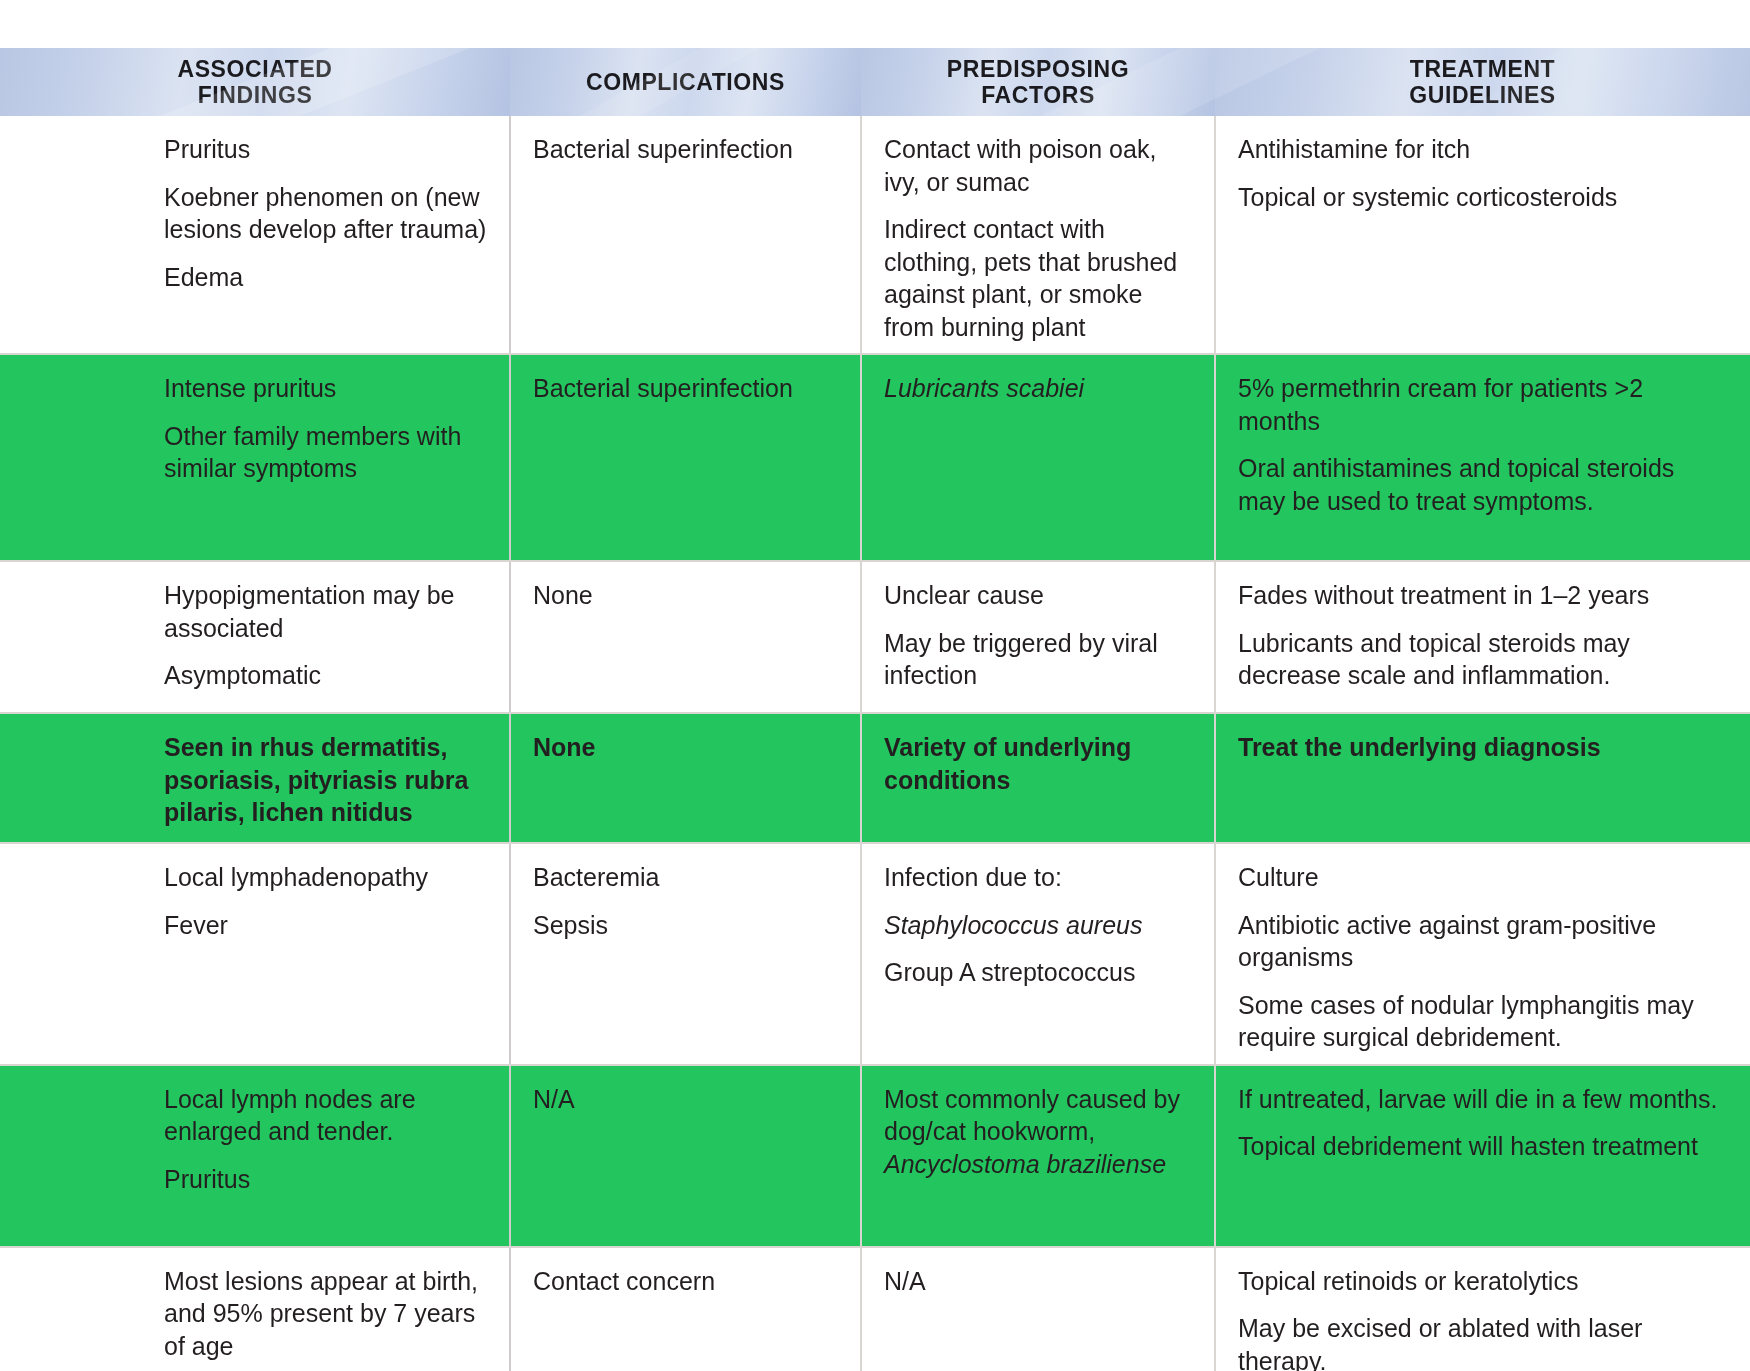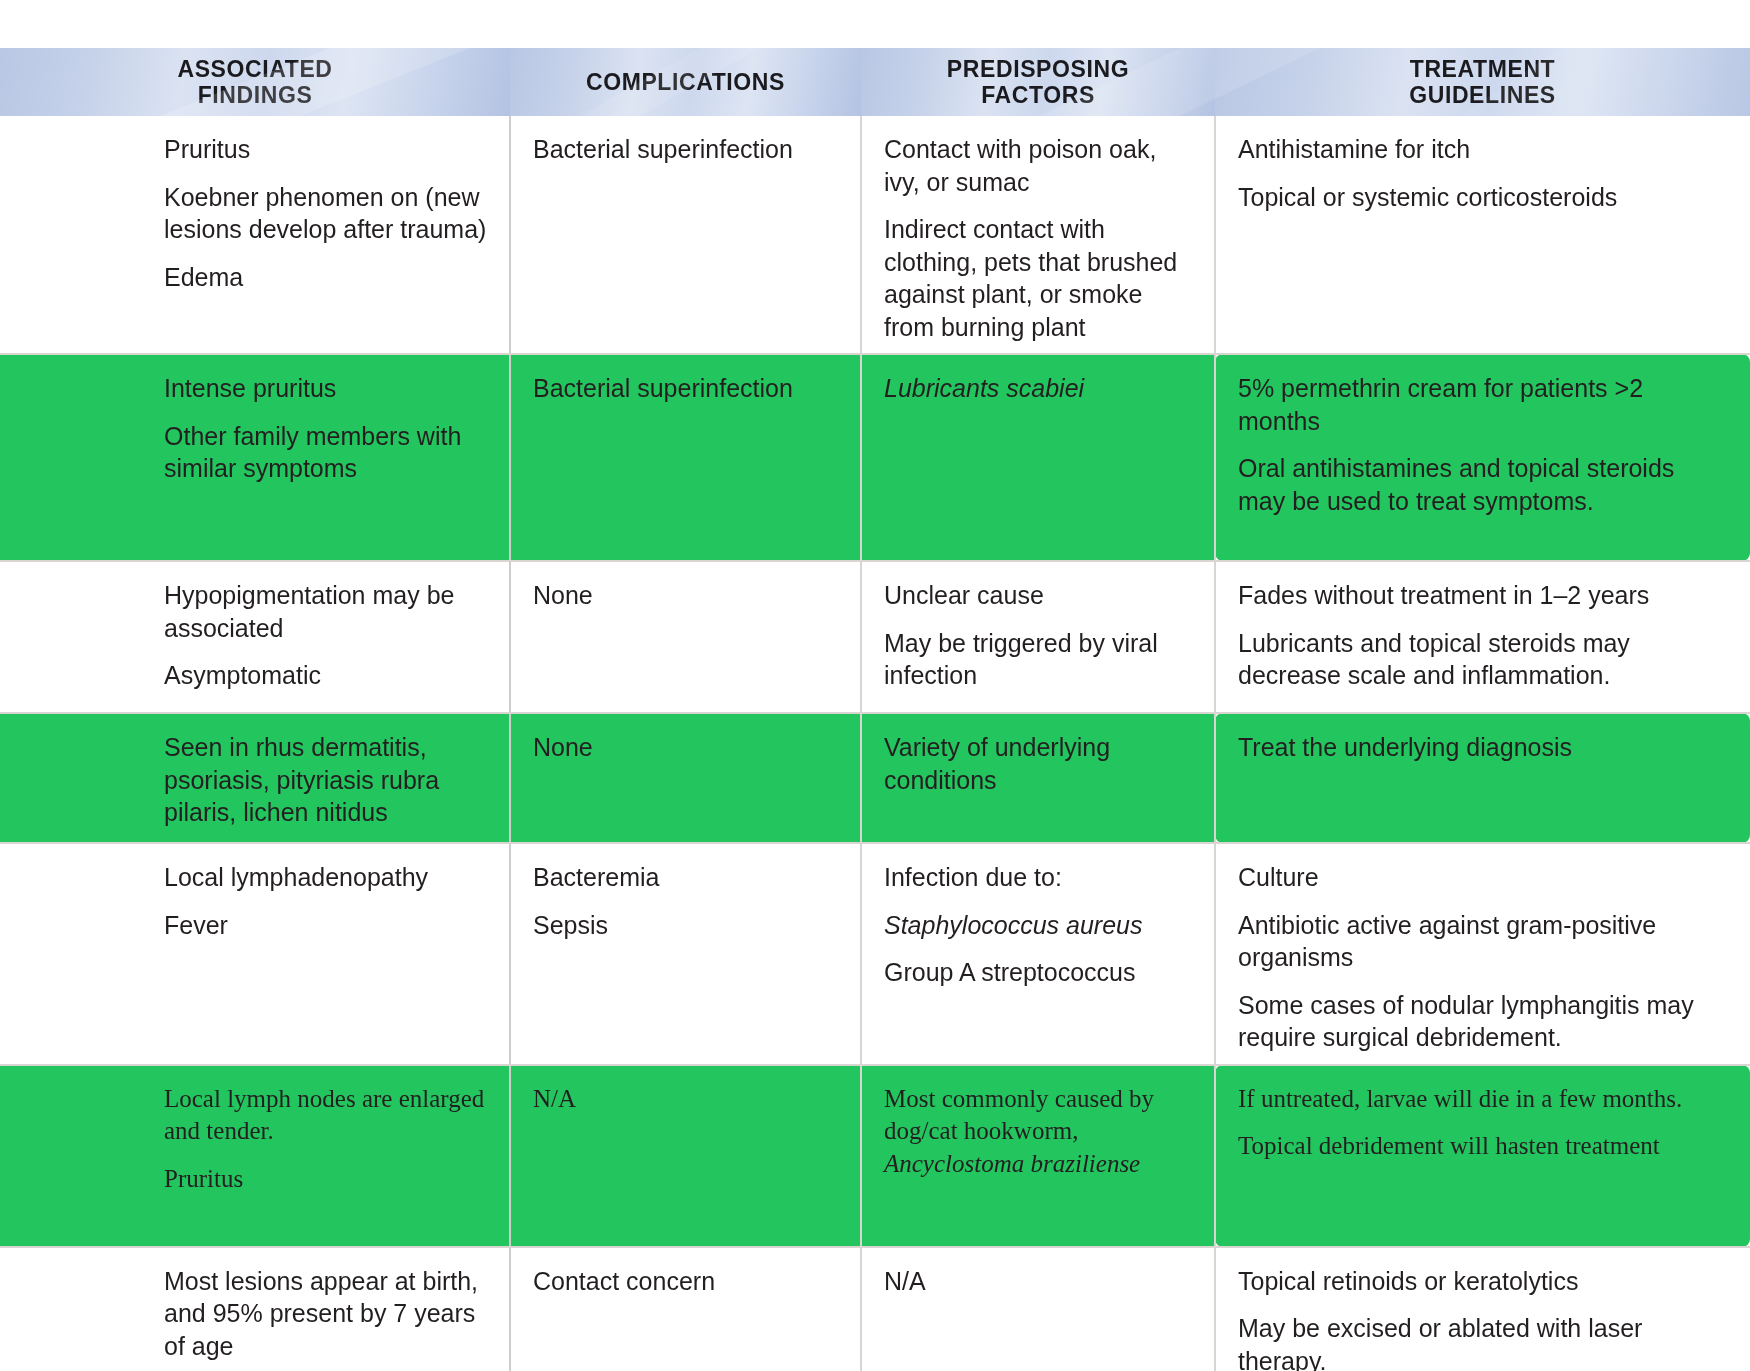--- a/index.html
+++ b/index.html
@@ -93,39 +93,39 @@
   tbody tr.row-tint td {
     background: #22c55e;
   }
 
   td.col-findings {
     border-right: 2px solid #cfcccb;
     padding-left: 164px;
   }
   td.col-complications { }
   td.col-predisposing { }
-  td.col-treatment { border-right: none; border-radius: 8px; }
+  td.col-treatment { border-right: none; }
 
   .cell-line {
     margin: 0 0 15px 0;
   }
   .cell-line:last-child {
     margin-bottom: 0;
   }
   .ital {
     font-style: italic;
   }
 
   
   tr.r1 td { height: 142px; }
   tr.r2 td { height: 207px; }
   tr.r3 td { height: 152px; }
-  tr.r4 td { height: 130px; }
+  tr.r4 td { height: 130px; font-weight: bold; }
   tr.r5 td { height: 186px; }
-  tr.r6 td { height: 182px; font-family: Liberation Serif, serif; }
+  tr.r6 td { height: 182px; }
   tr.r7 td { height: 180px; }
 </style>
 </head>
 <body>
 
 <div class="table-wrap">
 
   <table class="med-table">
     <colgroup>
       <col style="width:510px">

